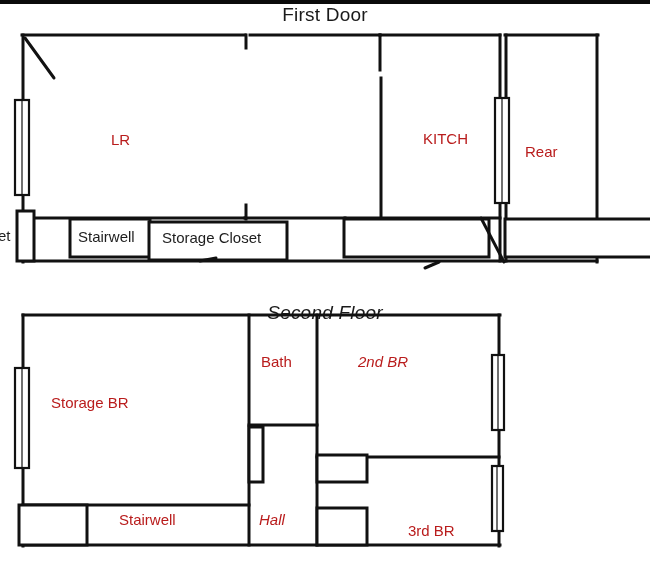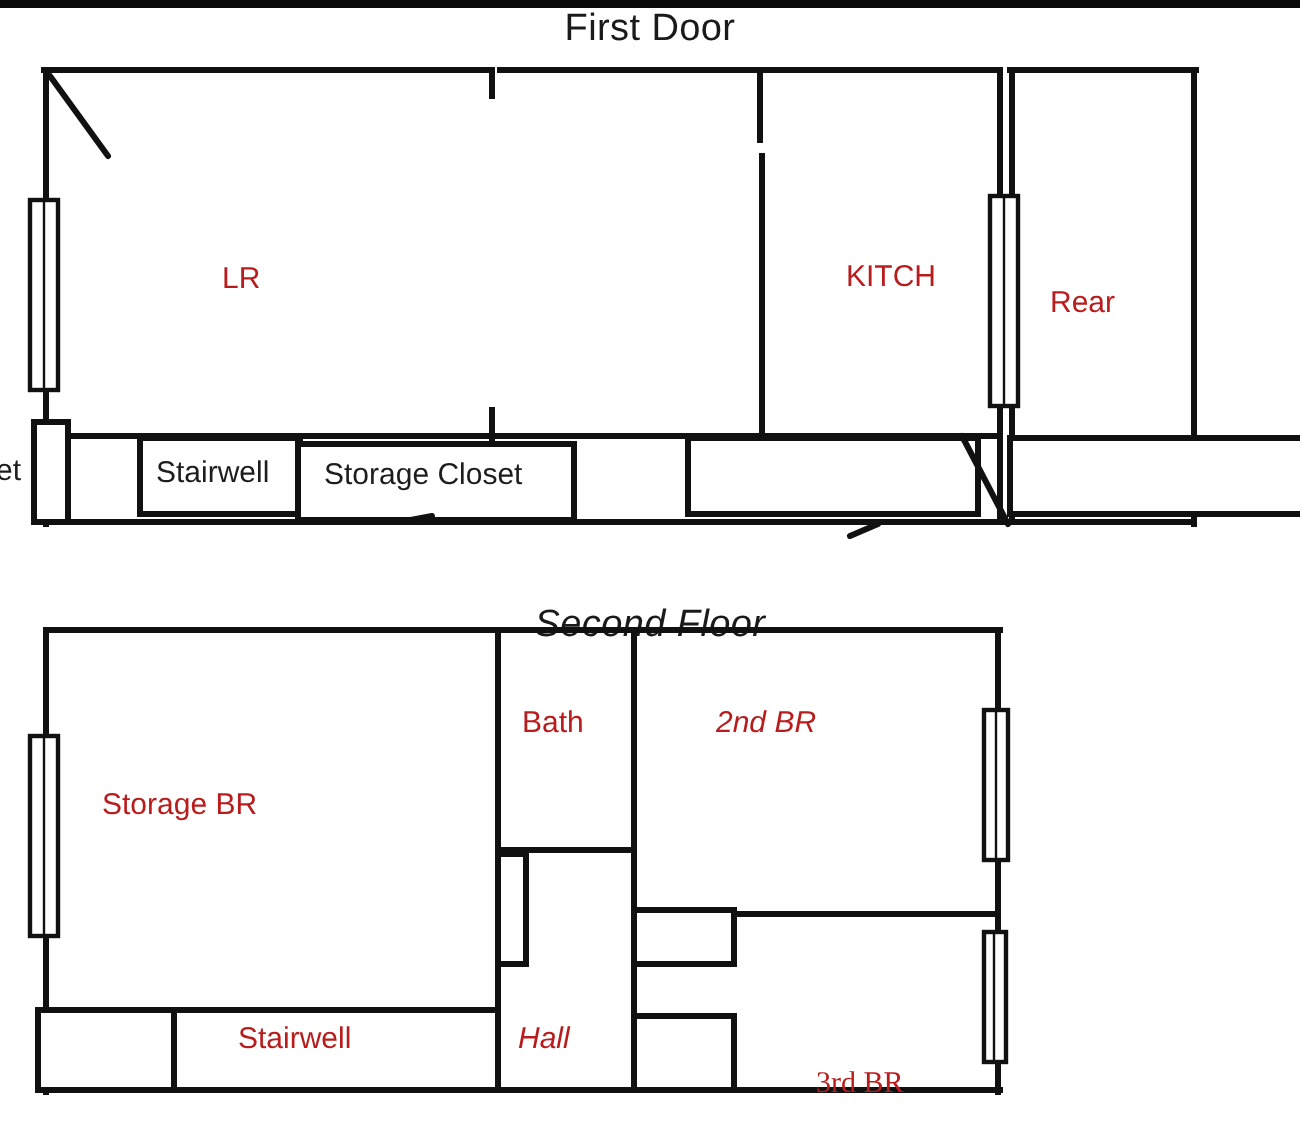--- a/index.html
+++ b/index.html
@@ -181,17 +181,17 @@
   <div class="room-label" style="left:423px; top:130px;">KITCH</div>
   <div class="room-label" style="left:525px; top:131px;margin-top:12px;">Rear</div>
 
   <div class="box-label" style="left:-2px; top:227px;">et</div>
   <div class="box-label" style="left:78px; top:228px;">Stairwell</div>
   <div class="box-label" style="left:162px; top:229px;">Storage Closet</div>
 
   <div class="room-label" style="left:51px; top:394px;">Storage BR</div>
   <div class="room-label" style="left:261px; top:353px;">Bath</div>
   <div class="room-label" style="left:358px; top:353px;font-style:italic;">2nd BR</div>
-  <div class="room-label" style="left:408px; top:534px;font-family:Liberation Serif, serif;">3rd BR</div>
+  <div class="room-label" style="left:408px; top:522px;">3rd BR</div>
   <div class="room-label" style="left:259px; top:511px;font-style:italic;">Hall</div>
   <div class="room-label" style="left:119px; top:511px;">Stairwell</div>
 
 </div>
 
 </body></html>

